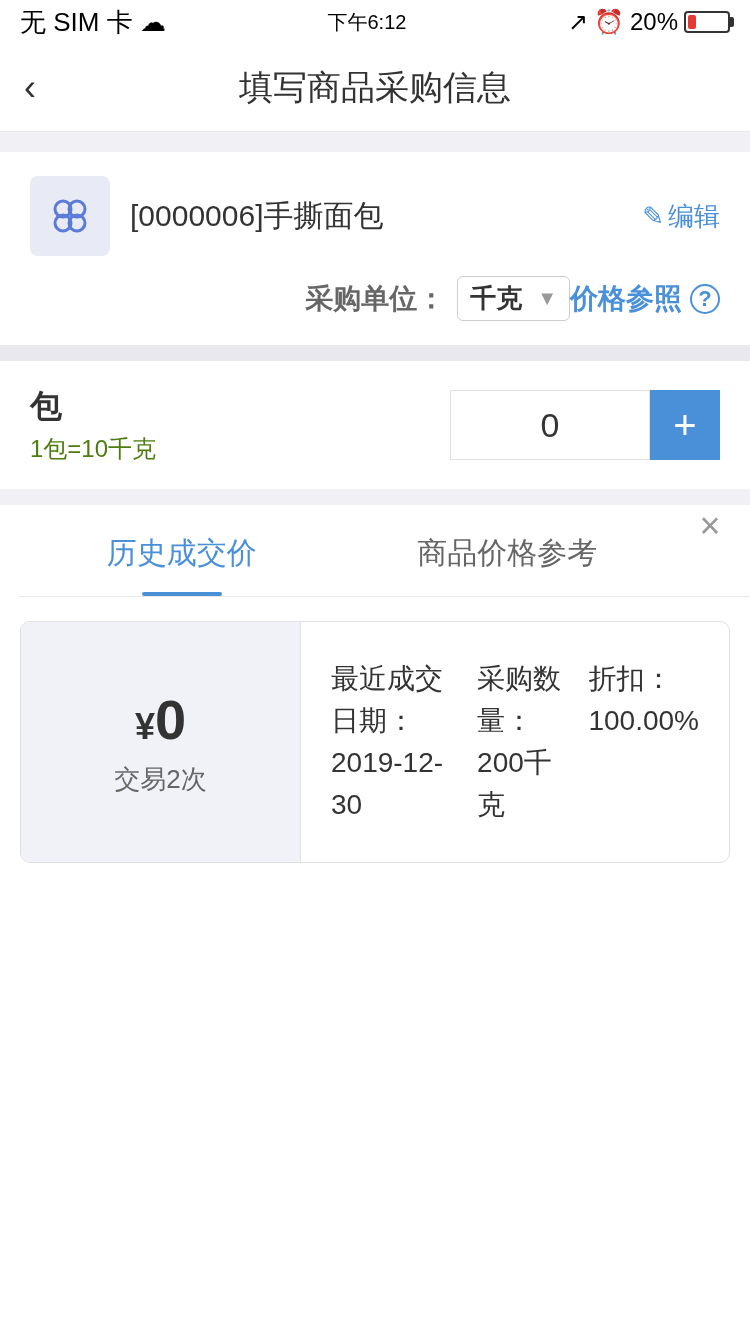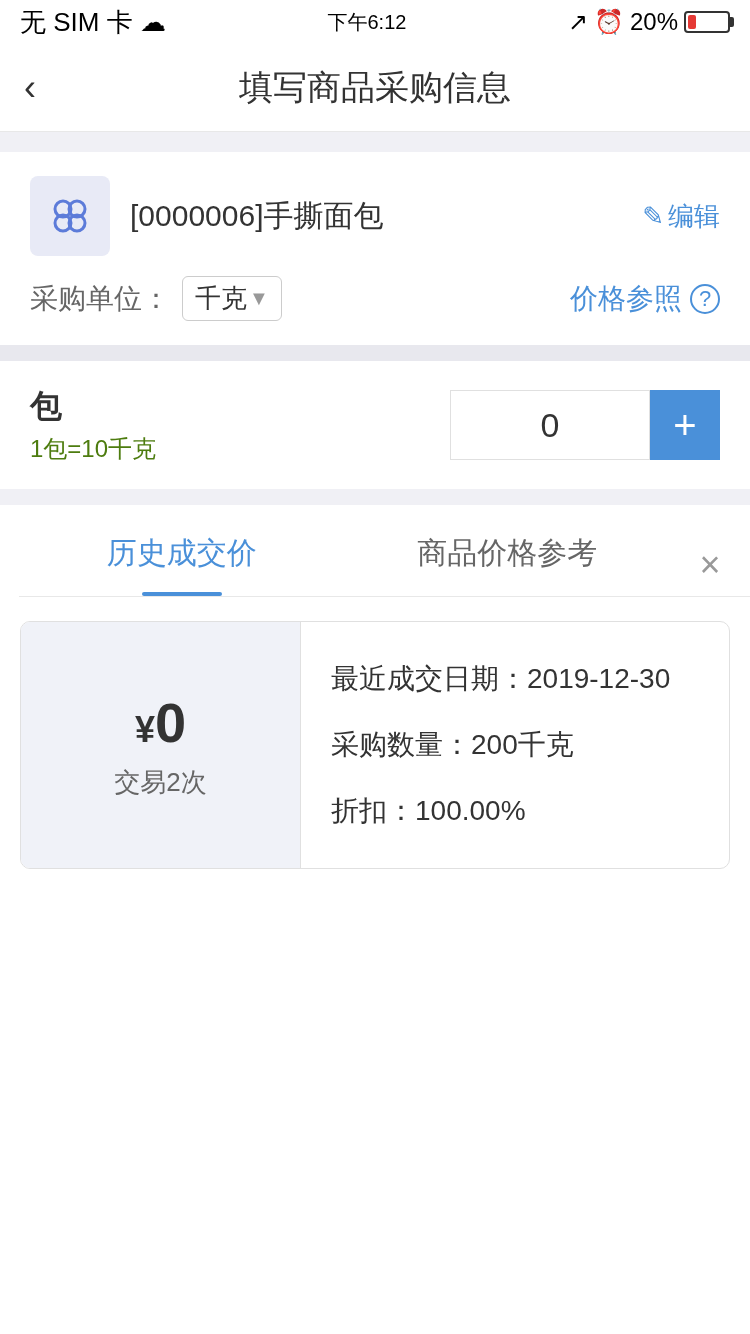--- a/index.html
+++ b/index.html
@@ -115,40 +115,41 @@
       color: #4a90d9;
       font-size: 26px;
       display: flex;
       align-items: center;
       gap: 4px;
       cursor: pointer;
     }
     .product-unit-row {
       display: flex;
       align-items: center;
-      justify-content: space-between;
+      justify-content: flex-end;
       margin-top: 18px;
+      font-weight: bold;
     }
     .product-unit-left {
       display: flex;
       align-items: center;
       gap: 12px;
       font-size: 28px;
       color: #666;
     }
     .unit-select {
       border: 1px solid #ccc;
       border-radius: 6px;
       padding: 4px 12px;
       font-size: 26px;
       color: #333;
       background: #fff;
       display: flex;
       align-items: center;
-      gap: 2px;
+      gap: 15px;
       cursor: pointer;
     }
     .unit-select-arrow { font-size: 20px; color: #999; }
     .price-ref {
       color: #4a90d9;
       font-size: 28px;
       display: flex;
       align-items: center;
       gap: 8px;
       cursor: pointer;
@@ -219,21 +220,21 @@
       border: none;
     }
 
     
     .tab-section {
       background: #fff;
       margin-top: 16px;
     }
     .tab-bar {
       display: flex;
-      align-items: flex-end;
+      align-items: flex-start;
       border-bottom: 1px solid #e8e8e8;
       position: relative;
       margin-left: 19px;
     }
     .tab-item {
       flex: 1;
       text-align: center;
       padding: 28px 0 22px;
       font-size: 30px;
       color: #666;
@@ -297,21 +298,20 @@
     }
     .price-trades {
       font-size: 26px;
       color: #666;
       margin-top: 10px;
     }
     .price-card-right {
       flex: 1;
       padding: 36px 30px;
       display: flex;
-      flex-direction: column;
       gap: 24px;
       justify-content: center;
     }
     .price-detail-row {
       font-size: 28px;
       color: #333;
       line-height: 1.5;
     }
 
     

